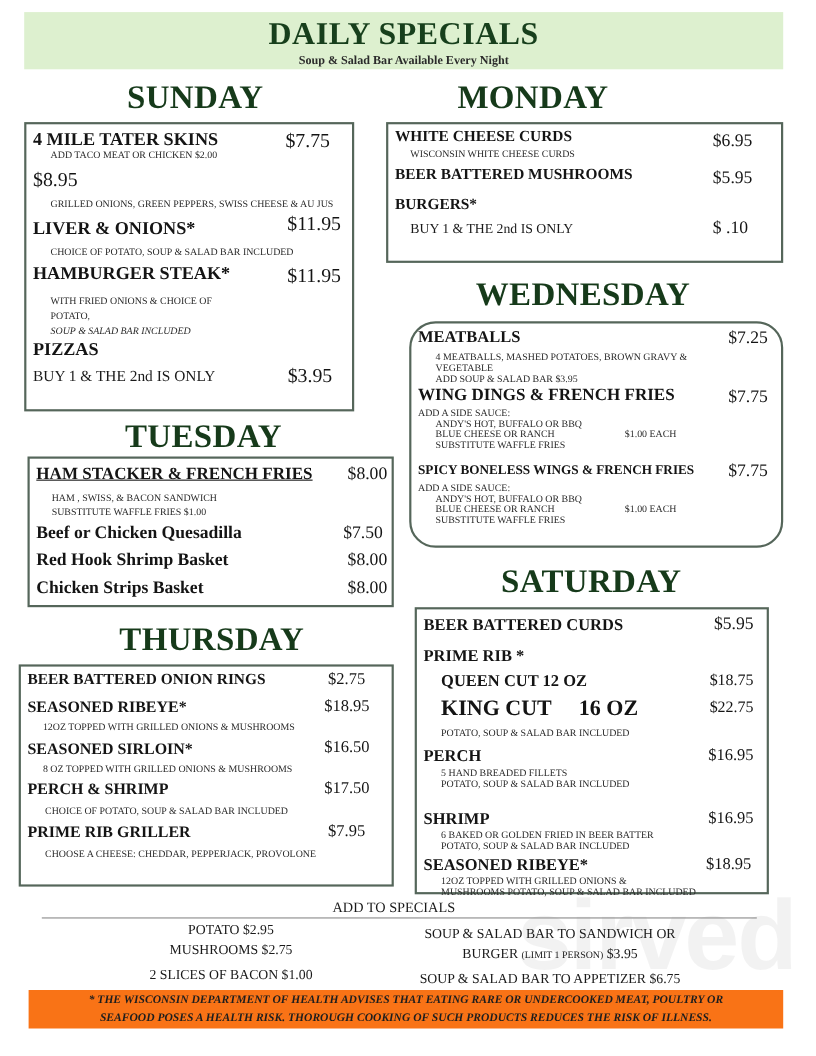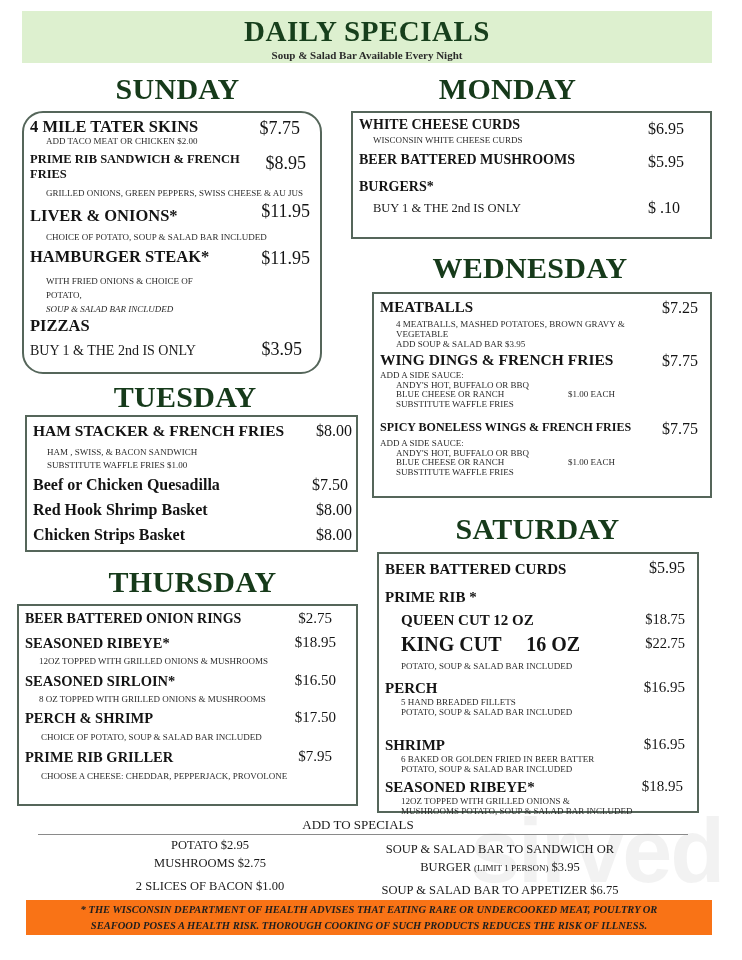--- a/index.html
+++ b/index.html
@@ -41,28 +41,27 @@
 <body>
 
 <div class="watermark">sirved</div>
 
 <div class="header-band">
   <div class="header-title">DAILY SPECIALS</div>
   <div class="header-sub">Soup &amp; Salad Bar Available Every Night</div>
 </div>
 
 <div class="day-title" style="left:60px; top:72px; width:235px;">SUNDAY</div>
-<div class="box" style="left:22px; top:111px; width:300px; height:263px;border-radius:21px;">
+<div class="box" style="left:22px; top:111px; width:300px; height:263px;">
   <div class="row">
     <span class="name big">4 MILE TATER SKINS</span>
     <span class="price pbig" style="margin-right:14px;">$7.75</span>
   </div>
   <div class="sub" style="margin-top:-3px;">ADD TACO MEAT OR CHICKEN   $2.00</div>
   <div class="row" style="margin-top:5px;">
-    <span class="name sm" style="width:220px;">PRIME RIB SANDWICH &amp; FRENCH FRIES</span>
     <span class="price pbig" style="margin-right:8px;">$8.95</span>
   </div>
   <div class="sub" style="margin-top:6px; width:275px;">GRILLED ONIONS, GREEN PEPPERS, SWISS CHEESE &amp; AU JUS</div>
   <div class="row" style="margin-top:2px;">
     <span class="name big" style="margin-top:6px;">LIVER &amp; ONIONS*</span>
     <span class="price pbig" style="margin-right:4px;">$11.95</span>
   </div>
   <div class="sub" style="margin-top:6px;">CHOICE OF POTATO, SOUP &amp; SALAD BAR INCLUDED</div>
   <div class="row" style="margin-top:4px;">
     <span class="name big">HAMBURGER STEAK*</span>
@@ -72,42 +71,42 @@
   <div class="sub" style="line-height:14px;font-style:italic;">SOUP &amp; SALAD BAR INCLUDED</div>
   <div class="row">
     <span class="name big">PIZZAS</span>
   </div>
   <div class="row" style="margin-top:2px;">
     <span class="med" style="margin-top:4px;">BUY 1 &amp; THE 2nd IS ONLY</span>
     <span class="price pbig" style="margin-right:12px;">$3.95</span>
   </div>
 </div>
 
-<div class="day-title" style="left:395px; top:72px; width:225px;">MONDAY</div>
+<div class="day-title" style="left:372px; top:72px; width:225px;">MONDAY</div>
 <div class="box" style="left:351px; top:111px; width:361px; height:128px;">
   <div class="row">
     <span class="name sm" style="font-size:14px;">WHITE CHEESE CURDS</span>
     <span class="price pmed" style="margin-right:20px; margin-top:2px;">$6.95</span>
   </div>
   <div class="sub" style="margin-top:-4px; padding-left:14px;">WISCONSIN WHITE CHEESE CURDS</div>
   <div class="row" style="margin-top:6px;">
     <span class="name sm" style="font-size:14px;">BEER BATTERED MUSHROOMS</span>
     <span class="price pmed" style="margin-right:20px;">$5.95</span>
   </div>
   <div class="row" style="margin-top:7px;">
     <span class="name sm" style="font-size:14px;">BURGERS*</span>
   </div>
   <div class="row" style="margin-top:4px;">
     <span class="sm" style="padding-left:14px; margin-top:3px;">BUY 1 &amp; THE 2nd IS ONLY</span>
     <span class="price pmed" style="margin-right:24px;">$ .10</span>
   </div>
 </div>
 
 <div class="day-title" style="left:380px; top:251px; width:300px;">WEDNESDAY</div>
-<div class="box" style="left:372px; top:292px; width:340px; height:206px;">
+<div class="box" style="left:372px; top:292px; width:340px; height:206px;border-radius:24px;">
   <div class="row">
     <span class="name med" style="font-size:15px;">MEATBALLS</span>
     <span class="price pmed" style="margin-right:6px;">$7.25</span>
   </div>
   <div class="sub" style="width:290px; padding-left:16px; line-height:9.5px; margin-top:2px;">4 MEATBALLS, MASHED POTATOES, BROWN GRAVY &amp; VEGETABLE</div>
   <div class="sub" style="padding-left:16px; line-height:10px;">ADD SOUP &amp; SALAD BAR      $3.95</div>
 
   <div class="row" style="margin-top:2px;">
     <span class="name med" style="font-size:15.5px;">WING DINGS &amp; FRENCH FRIES</span>
     <span class="price pmed" style="margin-right:6px;">$7.75</span>
@@ -129,21 +128,21 @@
   <div class="sub" style="line-height:9.5px; position:relative;">
     <span>BLUE CHEESE OR RANCH</span>
     <span class="sub-each">$1.00 EACH</span>
   </div>
   <div class="sub" style="line-height:9.5px;">SUBSTITUTE WAFFLE FRIES</div>
 </div>
 
 <div class="day-title" style="left:60px; top:380px; width:250px;">TUESDAY</div>
 <div class="box" style="left:25px; top:415px; width:333px; height:137px;">
   <div class="row">
-    <span class="name" style="font-size:15.5px; line-height:19px;">HAM STACKER &amp; FRENCH FRIES</span>
+    <span class="name" style="font-size:15.5px; line-height:19px;text-decoration:underline;">HAM STACKER &amp; FRENCH FRIES</span>
     <span class="price pmed" style="margin-right:-2px;">$8.00</span>
   </div>
   <div class="sub" style="padding-left:14px; line-height:14px; margin-top:4px;">HAM , SWISS, &amp; BACON SANDWICH</div>
   <div class="sub" style="padding-left:14px; line-height:12px;">SUBSTITUTE WAFFLE FRIES   $1.00</div>
   <div class="row" style="margin-top:2px;">
     <span class="name" style="font-size:16px; line-height:24px;">Beef or Chicken Quesadilla</span>
     <span class="price pmed" style="margin-right:2px; line-height:24px;">$7.50</span>
   </div>
   <div class="row">
     <span class="name" style="font-size:16px; line-height:26px;">Red Hook Shrimp Basket</span>

